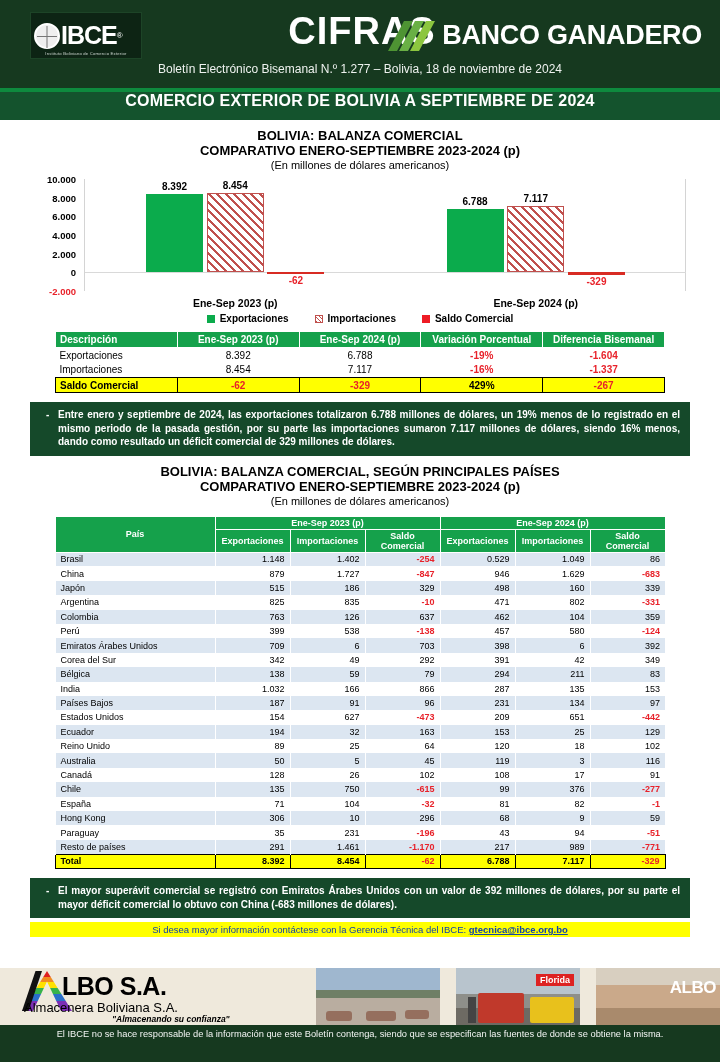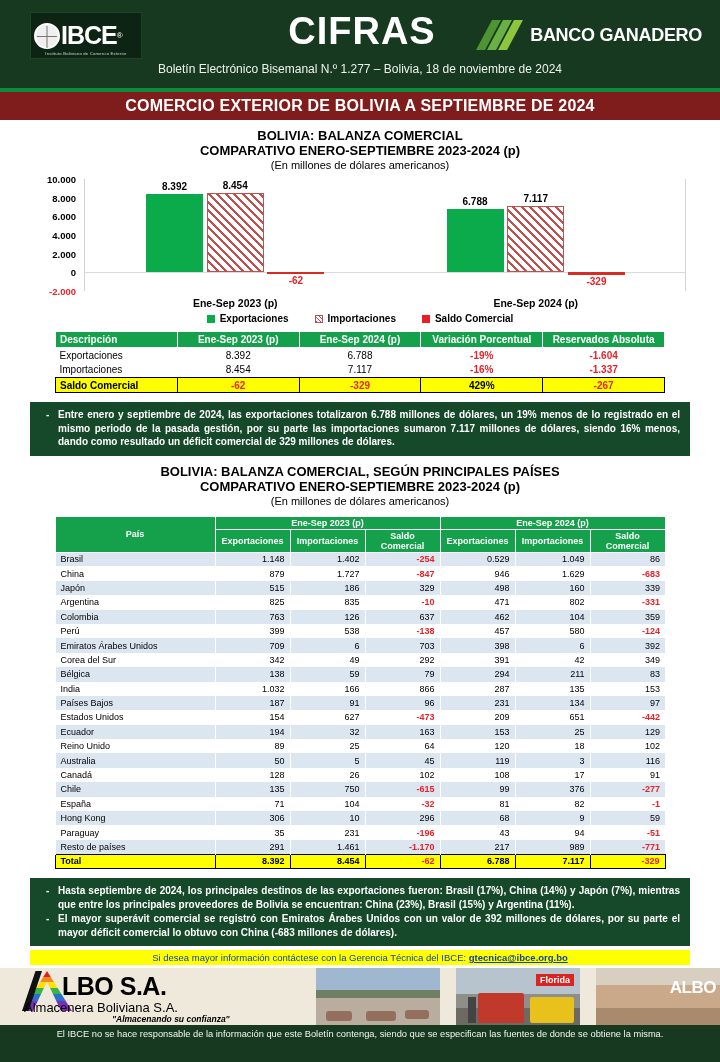--- a/index.html
+++ b/index.html
@@ -54,30 +54,30 @@
     display:flex; align-items:center; gap:7px;
   }
   .bg-mark { width:40px; height:30px; position:relative; }
   .bg-mark i {
     position:absolute; top:0; width:9px; height:30px; background:#57a138;
     transform:skewX(-28deg); display:block;
   }
   .bg-mark i:nth-child(1){ left:1px; background:#4e9433; }
   .bg-mark i:nth-child(2){ left:12px; background:#69b045; }
   .bg-mark i:nth-child(3){ left:23px; background:#8cc63f; }
-  .bg-name { color:#fff; font-weight:bold; font-size:18px; letter-spacing:-.3px; white-space:nowrap; }
+  .bg-name { color:#fff; font-weight:bold; font-size:27px; letter-spacing:-.3px; white-space:nowrap; }
   .boletin {
     position:absolute; left:0; right:0; top:62px; text-align:center;
     color:#eef2ef; font-size:12px;
   }
   .greenbar {
     height:4px; background:#0e8a3e;
   }
   .titlebar {
-    height:28px; background:#7f1d1d; display:flex; align-items:center;
+    height:28px; background:#14532d; display:flex; align-items:flex-start;
     justify-content:center;
   }
   .titlebar span { color:#fff; font-weight:bold; font-size:16px; letter-spacing:.2px; }
 
   
   .sec-title { text-align:center; margin-top:8px; }
   .sec-title .l1, .sec-title .l2 { font-weight:bold; font-size:13px; line-height:15px; }
   .sec-title .l3 { font-size:11px; line-height:15px; }
 
   
@@ -280,21 +280,21 @@
       </div>
     </div>
 
   <table class="t1">
     <thead>
         <tr id="t1head">
           <th>Descripción</th>
           <th>Ene-Sep 2023 (p)</th>
           <th>Ene-Sep 2024 (p)</th>
           <th>Variación Porcentual</th>
-          <th>Reservados Absoluta</th>
+          <th>Diferencia Bisemanal</th>
         </tr>
       </thead>
     <tbody id="t1body">
         <tr>
           <td class="lbl">Exportaciones</td>
           <td class="num">8.392</td>
           <td class="num">6.788</td>
           <td class="num red">-19%</td>
           <td class="num red">-1.604</td>
         </tr>
@@ -549,21 +549,20 @@
           <td class="num red">-62</td>
           <td class="num">6.788</td>
           <td class="num">7.117</td>
           <td class="num red">-329</td>
         </tr>
       </tbody>
   </table>
 
   <div class="note">
     <ul id="note2">
-        <li>Hasta septiembre de 2024, los principales destinos de las exportaciones fueron: Brasil (17%), China (14%) y Japón (7%), mientras que entre los principales proveedores de Bolivia se encuentran: China (23%), Brasil (15%) y Argentina (11%).</li>
         <li>El mayor superávit comercial se registró con Emiratos Árabes Unidos con un valor de 392 millones de dólares, por su parte el mayor déficit comercial lo obtuvo con China (-683 millones de dólares).</li>
       </ul>
   </div>
 
 
   <div class="contact">
     <span>Si desea mayor información contáctese con la Gerencia Técnica del IBCE:</span>
     <a href="#">gtecnica@ibce.org.bo</a>
   </div>
 

